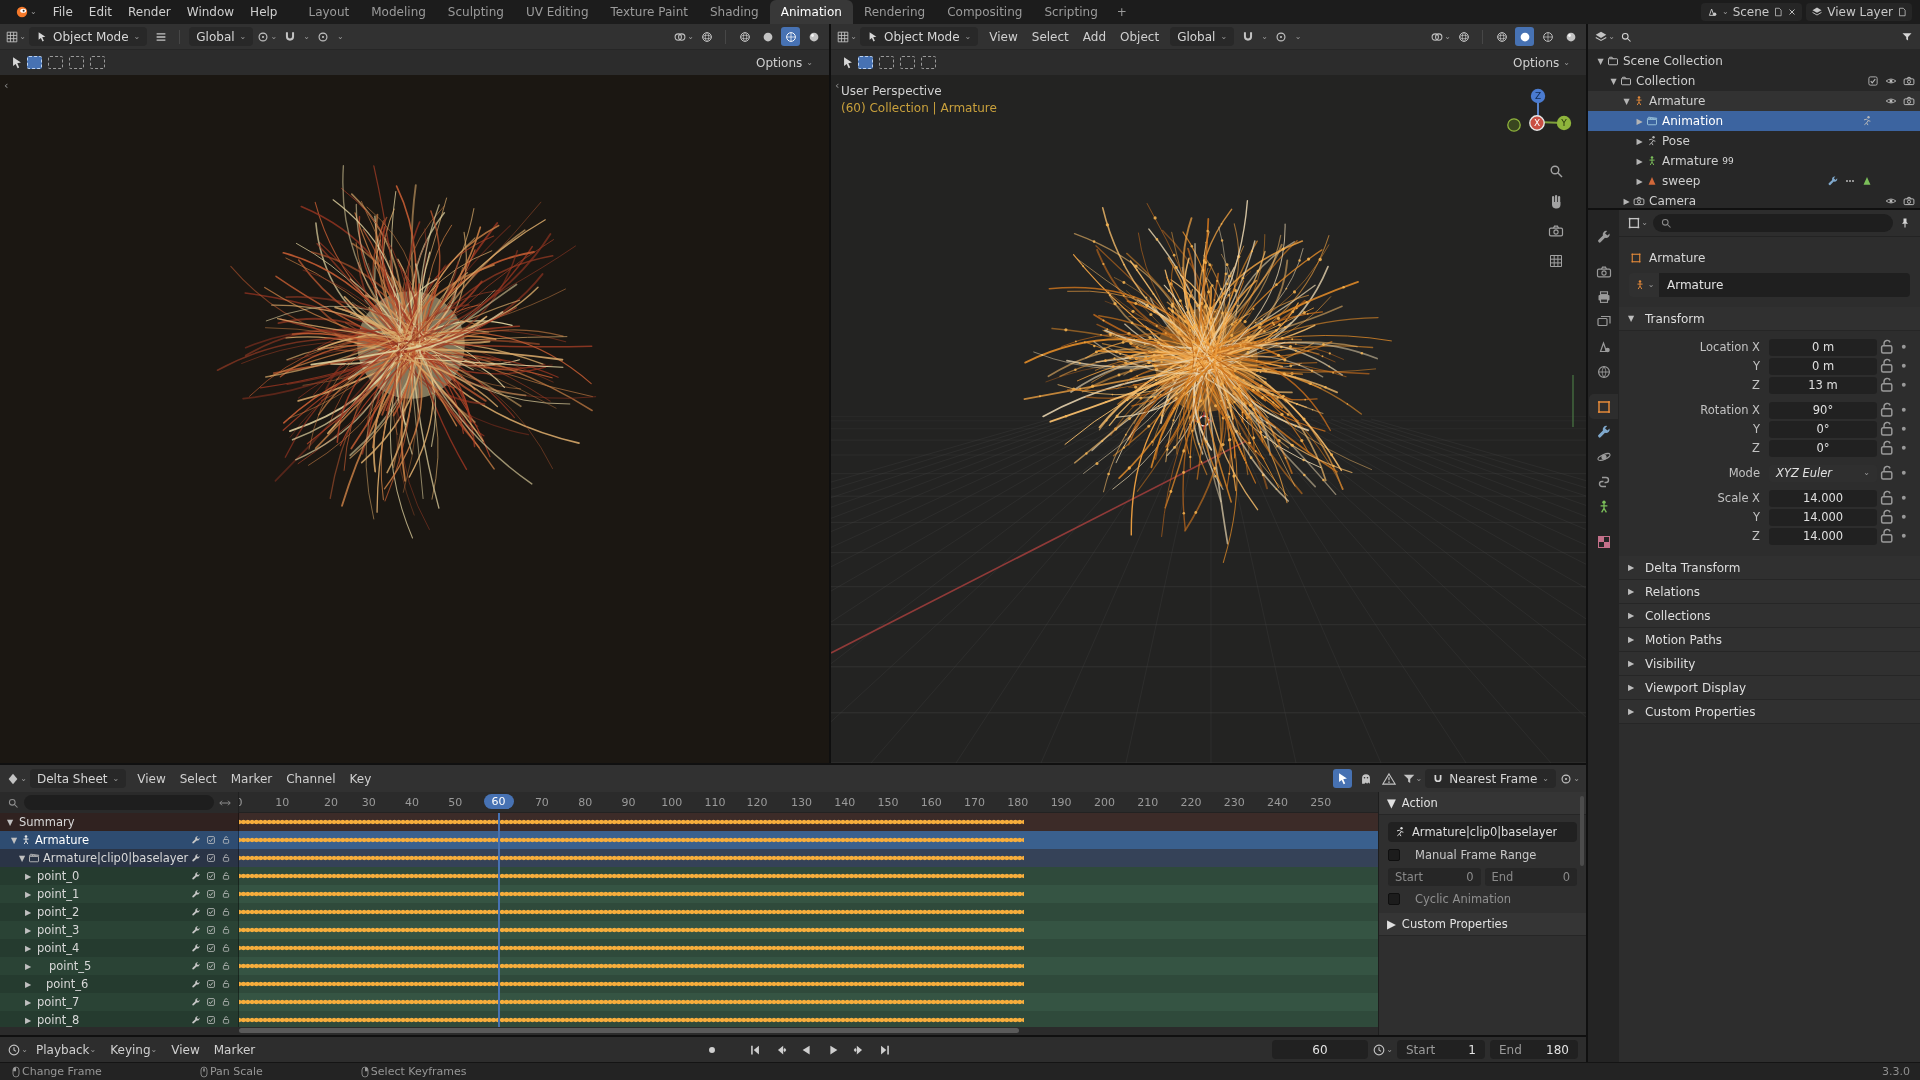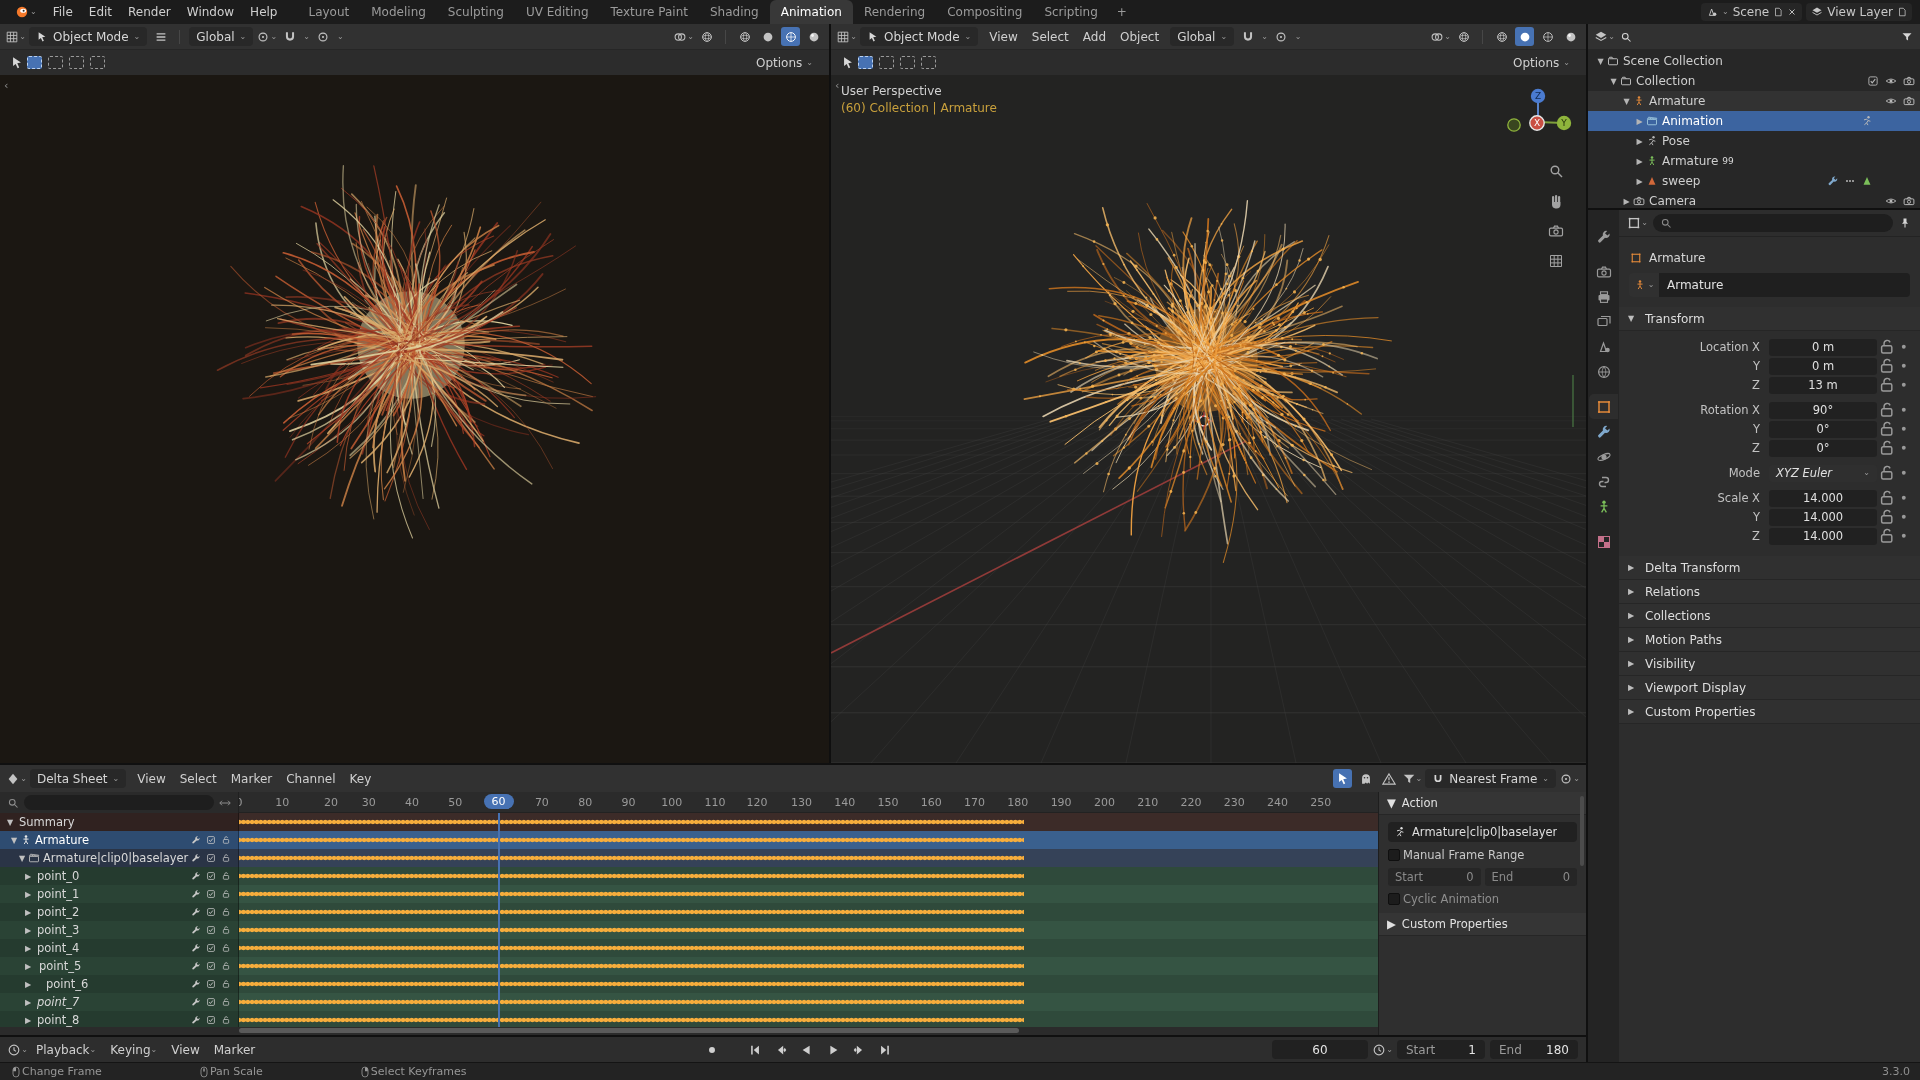--- a/index.html
+++ b/index.html
@@ -101,21 +101,21 @@
   .ds-name{position:absolute;left:0;top:0;width:239px;height:100%;display:flex;align-items:center;background:rgba(0,0,0,0.20);border-right:1px solid rgba(0,0,0,0.35);color:#d8d8d8;font-size:11.5px;}
   .ds-row.sel .ds-name{color:#fff;}
   .ds-arrow{width:12px;text-align:center;font-size:8px;color:#c0c0c0;flex:0 0 auto;}
   .ds-chicons{margin-left:auto;display:flex;gap:5px;align-items:center;padding-right:7px;color:#c9c9c9;}
   .ds-keys{position:absolute;top:0;height:100%;background-repeat:repeat-x;background-position:-2px 0;}
   .ds-hscroll{position:absolute;bottom:2px;height:5px;border-radius:3px;background:#5a5a5a;z-index:4;}
   .ds-sidebar{width:208px;background:#2f2f2f;border-left:1px solid #1e1e1e;display:flex;flex-direction:column;font-size:11.5px;position:relative;flex:0 0 auto;}
   .dsb-ph{height:23px;display:flex;align-items:center;gap:6px;padding:0 8px;background:#353535;border-bottom:1px solid #262626;color:#e0e0e0;}
   .dsb-body{padding:7px 9px;display:flex;flex-direction:column;gap:6px;}
   .dsb-field{height:20px;background:#212121;border-radius:4px;display:flex;align-items:center;gap:6px;padding:0 6px;color:#dedede;}
-  .cb-row{display:flex;align-items:center;gap:3px;color:#c8c8c8;}
+  .cb-row{display:flex;align-items:center;gap:15px;color:#c8c8c8;}
   .cb{width:12px;height:12px;background:#1c1c1c;border:1px solid #0f0f0f;border-radius:2px;flex:0 0 auto;}
   .range-row{display:flex;gap:4px;}
   .mini-field{flex:1;height:18px;background:#262626;border-radius:3px;display:flex;align-items:center;justify-content:space-between;padding:0 7px;color:#8a8a8a;}
   .dsb-scroll{position:absolute;right:2px;top:4px;width:4px;height:70px;background:#4c4c4c;border-radius:2px;}
 
   
   #playbar{height:27px;background:#2d2d2d;border-top:2px solid #101010;display:flex;align-items:center;gap:2px;padding:0 8px;position:relative;flex:0 0 auto;}
   .transport{position:absolute;left:700px;display:flex;gap:3px;align-items:center;}
   .tbtn{width:23px;height:20px;display:flex;align-items:center;justify-content:center;color:#cfcfcf;border-radius:3px;}
   #playbar-right{margin-left:auto;display:flex;align-items:center;gap:5px;}
@@ -1880,21 +1880,21 @@
                           <path d="M5.8 7.2V5.4a2.6 2.6 0 015-1" fill="none" stroke="currentColor" stroke-width="1.2"></path>
                         </svg>
                       </span>
                     </span>
                   </div>
                 </div>
                 <div class="ds-row" style="background: rgb(53, 84, 67);">
                   <div class="ds-keys" style="left: 239px; width: 784.86px; background-image: radial-gradient(2.1px at 2.16px 50%, rgb(246, 173, 60) 2px, rgba(0, 0, 0, 0) 2.6px); background-size: 4.327px 100%;"></div>
                   <div class="ds-name" style="padding-left: 22px;">
                     <span class="ds-arrow">▶</span>
-                    <span style="margin-left: 5px;">point_5</span>
+                    <span style="margin-left: 15px;">point_5</span>
                     <span class="ds-chicons">
                       <span class="ic ic10" style="color: rgb(201, 201, 201);">
                         <svg viewBox="0 0 16 16">
                           <path d="M13.6 4.4a3.6 3.6 0 01-4.6 4.3l-4.2 4.2a1.5 1.5 0 11-2.1-2.1L6.9 6.6a3.6 3.6 0 014.3-4.6L9 4.2l2.4 2.4z" fill="currentColor"></path>
                         </svg>
                       </span>
                       <span class="ic ic10" style="color: rgb(201, 201, 201);">
                         <svg viewBox="0 0 16 16">
                           <rect x="2.5" y="2.5" width="11" height="11" rx="2" fill="none" stroke="currentColor" stroke-width="1.2"></rect>
                           <path d="M5 8.2l2 2.2 4-4.8" fill="none" stroke="currentColor" stroke-width="1.5"></path>
@@ -1932,21 +1932,21 @@
                           <path d="M5.8 7.2V5.4a2.6 2.6 0 015-1" fill="none" stroke="currentColor" stroke-width="1.2"></path>
                         </svg>
                       </span>
                     </span>
                   </div>
                 </div>
                 <div class="ds-row" style="background: rgb(53, 84, 67);">
                   <div class="ds-keys" style="left: 239px; width: 784.86px; background-image: radial-gradient(2.1px at 2.16px 50%, rgb(246, 173, 60) 2px, rgba(0, 0, 0, 0) 2.6px); background-size: 4.327px 100%;"></div>
                   <div class="ds-name" style="padding-left: 22px;">
                     <span class="ds-arrow">▶</span>
-                    <span style="margin-left: 3px; font-style: italic;">point_7</span>
+                    <span style="margin-left: 3px;">point_7</span>
                     <span class="ds-chicons">
                       <span class="ic ic10" style="color: rgb(201, 201, 201);">
                         <svg viewBox="0 0 16 16">
                           <path d="M13.6 4.4a3.6 3.6 0 01-4.6 4.3l-4.2 4.2a1.5 1.5 0 11-2.1-2.1L6.9 6.6a3.6 3.6 0 014.3-4.6L9 4.2l2.4 2.4z" fill="currentColor"></path>
                         </svg>
                       </span>
                       <span class="ic ic10" style="color: rgb(201, 201, 201);">
                         <svg viewBox="0 0 16 16">
                           <rect x="2.5" y="2.5" width="11" height="11" rx="2" fill="none" stroke="currentColor" stroke-width="1.2"></rect>
                           <path d="M5 8.2l2 2.2 4-4.8" fill="none" stroke="currentColor" stroke-width="1.5"></path>

